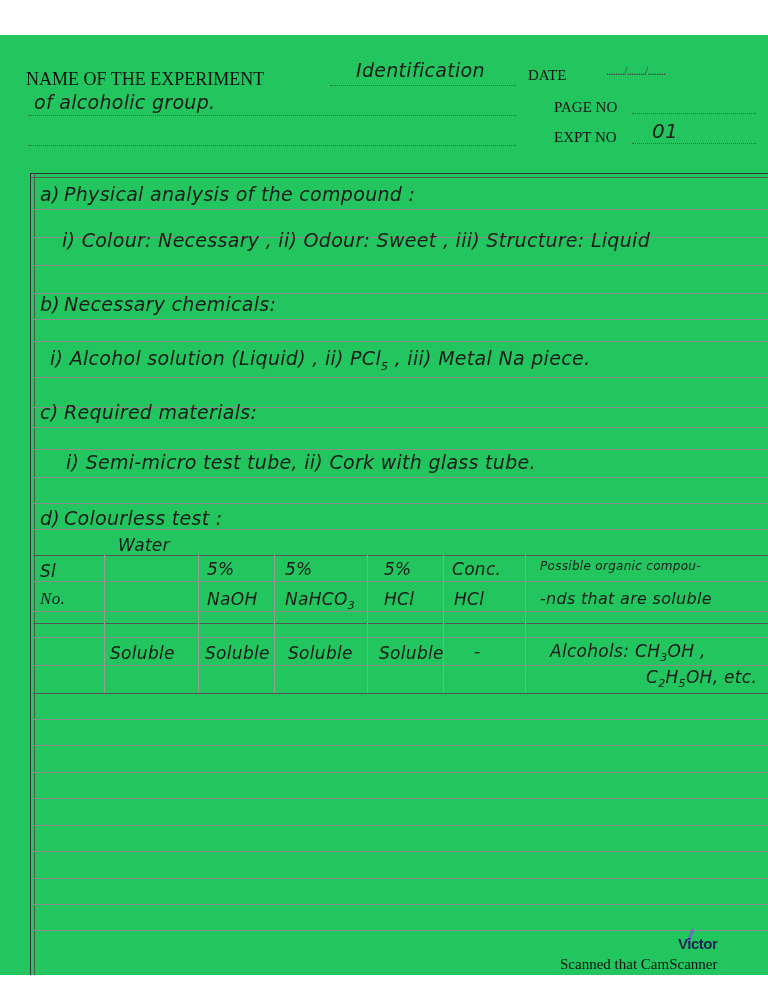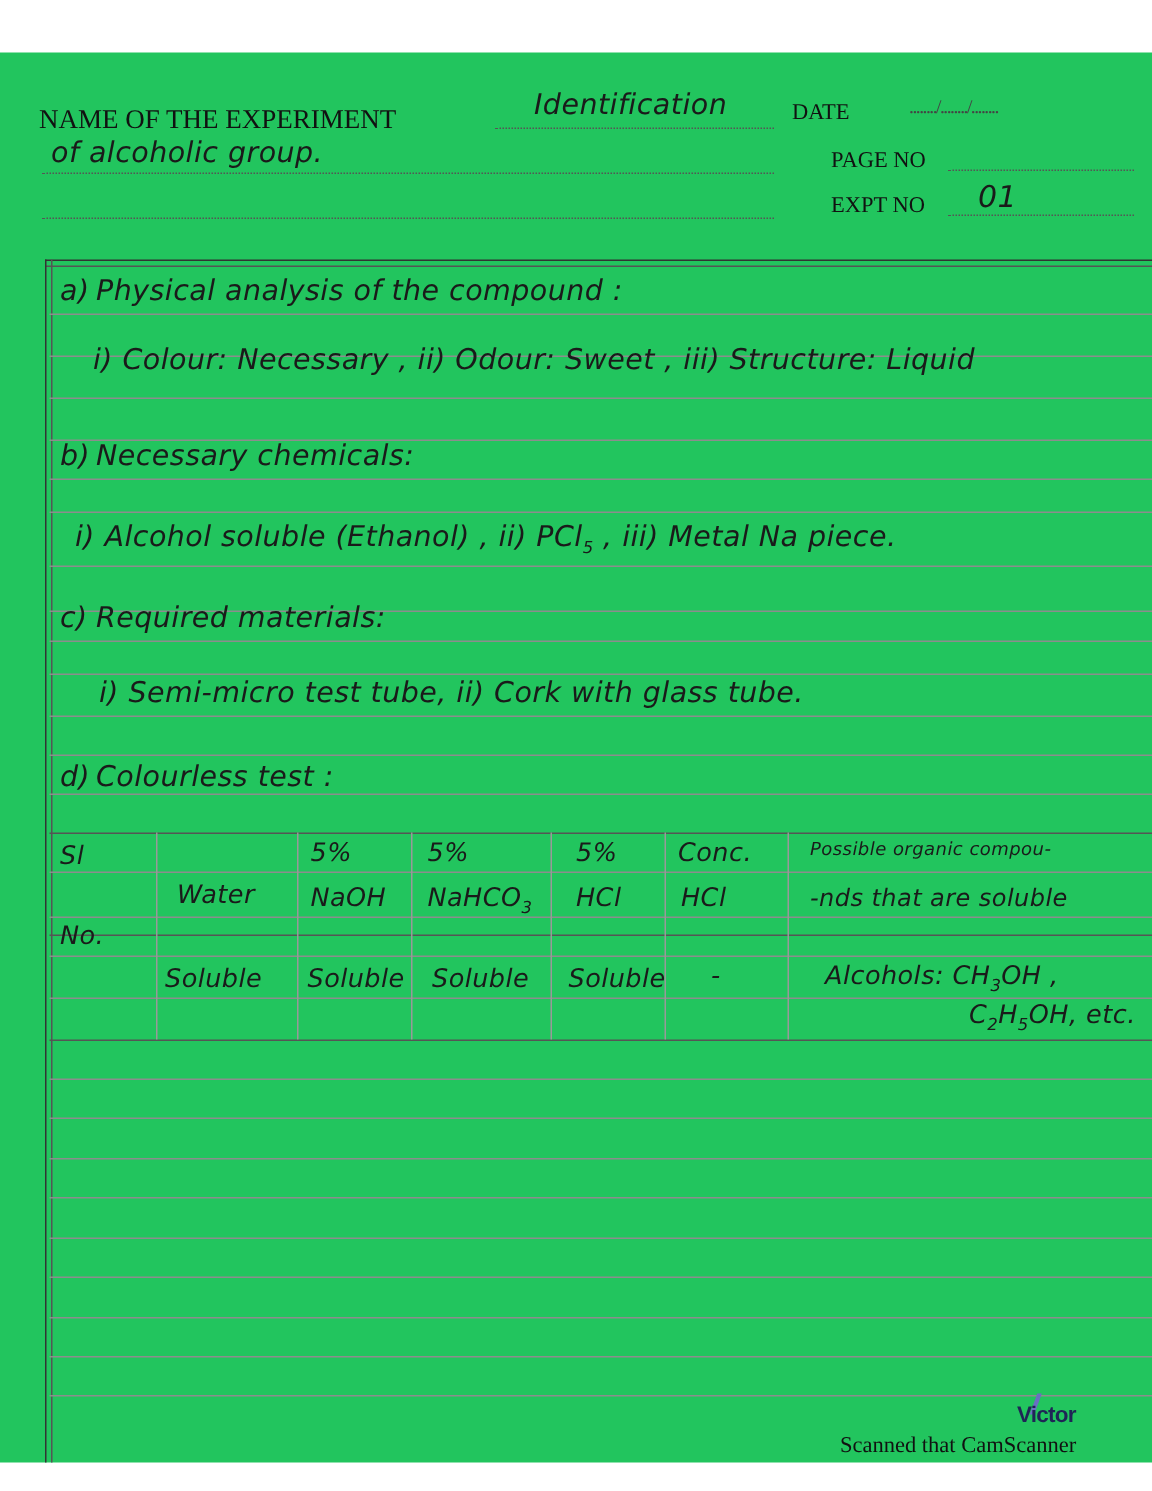--- a/index.html
+++ b/index.html
@@ -120,21 +120,21 @@
 
   <div>
     <span class="line-text hand" style="left:40px; top:148px;">a)</span>
     <span class="line-text hand u" style="left:64px; top:148px;">Physical analysis of the compound :</span>
     <span class="line-text hand" style="left:62px; top:194px;">i) Colour: Necessary ,  ii) Odour: Sweet ,  iii) Structure: Liquid</span>
   </div>
 
   <div>
     <span class="line-text hand" style="left:40px; top:258px;">b)</span>
     <span class="line-text hand u" style="left:64px; top:258px;">Necessary chemicals:</span>
-    <span class="line-text hand" style="left:50px; top:312px;"><span>i) Alcohol soluble (Ethanol) ,  ii) PCl</span><sub>5</sub><span> ,    iii) Metal Na piece.</span></span>
+    <span class="line-text hand" style="left:50px; top:312px;"><span>i) Alcohol solution (Liquid) ,  ii) PCl</span><sub>5</sub><span> ,    iii) Metal Na piece.</span></span>
   </div>
 
   <div>
     <span class="line-text hand" style="left:40px; top:366px;">c)</span>
     <span class="line-text hand u" style="left:64px; top:366px;">Required materials:</span>
     <span class="line-text hand" style="left:66px; top:416px;">i) Semi-micro test tube,    ii) Cork with glass tube.</span>
   </div>
 
   <div>
     <span class="line-text hand" style="left:40px; top:472px;">d)</span>
@@ -151,22 +151,22 @@
     <div class="rule" style="top:658px; border-top:1.5px solid #555;"></div>
 
     <div class="table-v" style="left:104px; top:520px; height:138px;"></div>
     <div class="table-v" style="left:198px; top:520px; height:138px;"></div>
     <div class="table-v" style="left:274px; top:520px; height:138px;"></div>
     <div class="table-v" style="left:367px; top:520px; height:138px;"></div>
     <div class="table-v" style="left:443px; top:520px; height:138px;"></div>
     <div class="table-v" style="left:525px; top:520px; height:138px;"></div>
 
     <span class="cell hand" style="left:40px; top:526px;">Sl</span>
-    <span class="cell hand" style="left:40px; top:579px;">No.</span>
-    <span class="cell hand" style="left:118px; top:552px;">Water</span>
+    <span class="cell hand" style="left:40px; top:554px;font-family:Liberation Serif, serif;">No.</span>
+    <span class="cell hand" style="left:118px; top:500px;">Water</span>
     <span class="cell hand" style="left:207px; top:524px;">5%</span>
     <span class="cell hand" style="left:207px; top:554px;">NaOH</span>
     <span class="cell hand" style="left:285px; top:524px;">5%</span>
     <span class="cell hand" style="left:285px; top:554px;"><span>NaHCO</span><sub>3</sub></span>
     <span class="cell hand" style="left:384px; top:524px;">5%</span>
     <span class="cell hand" style="left:384px; top:554px;">HCl</span>
     <span class="cell hand" style="left:452px; top:524px;">Conc.</span>
     <span class="cell hand" style="left:454px; top:554px;">HCl</span>
     <span class="cell hand" style="left:540px; top:524px; font-size:12px;">Possible organic compou-</span>
     <span class="cell hand" style="left:540px; top:554px; font-size:16px;">-nds that are soluble</span>

